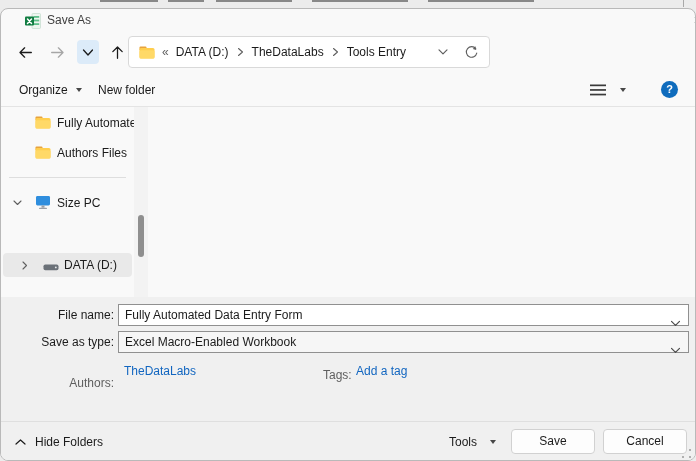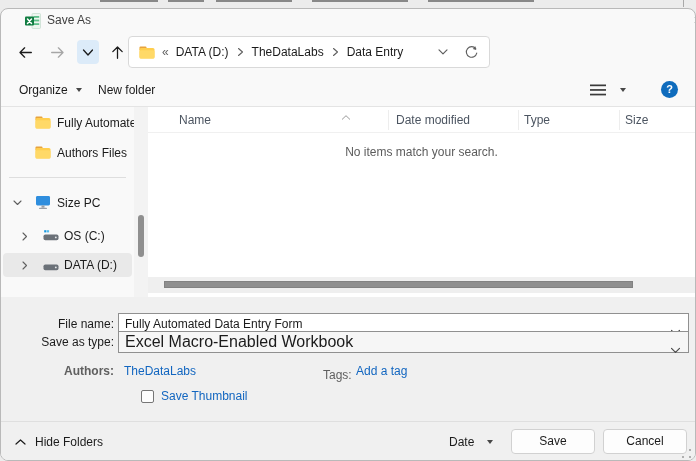--- a/index.html
+++ b/index.html
@@ -68,21 +68,21 @@
   .empty-msg{position:absolute;left:0;top:38px;width:100%;text-align:center;font-size:12px;color:#5c5c5c;}
   .hscroll{position:absolute;left:0;top:170px;width:547px;height:16px;background:#efefef;}
   .hthumb{position:absolute;left:16px;top:4px;width:469px;height:7px;background:#8f8f8f;border:1px solid #828282;box-sizing:border-box;}
 
   
   .formarea{position:absolute;left:0;top:288px;width:100%;height:124px;background:#f0f0f0;}
   .flabel{position:absolute;left:0;width:113px;text-align:right;font-size:12px;color:#1b1b1b;}
   .combo{position:absolute;left:117px;width:571px;height:22px;border:1px solid #909090;box-sizing:border-box;background:#fff;
          display:flex;align-items:center;padding:0 24px 0 6px;cursor:pointer;}
   .combo input{border:none;outline:none;background:transparent;flex:1;min-width:0;font-family:inherit;font-size:12px;color:#1b1b1b;padding:0;}
-  .combo .val{font-size:16px;color:#1b1b1b;white-space:nowrap;}
+  .combo .val{font-size:12px;color:#1b1b1b;white-space:nowrap;}
   .combo .cv{position:absolute;right:7px;top:8px;}
   .combo.gray{background:#f6f6f6;}
   .meta-lbl{font-size:12px;color:#5f5f5f;}
   .meta-link{font-size:12px;color:#1266c0;cursor:pointer;}
   .checkbox{position:absolute;left:140px;top:1px;width:13px;height:13px;background:#fdfdfd;border:1px solid #767676;border-radius:2px;box-sizing:border-box;cursor:pointer;}
 
   
   .footer{position:absolute;left:0;top:412px;width:100%;height:41px;background:#f0f0f0;border-top:1px solid #dfdfdf;box-sizing:border-box;}
   .hidefolders{position:absolute;left:14px;top:0;height:40px;display:flex;align-items:center;gap:9px;font-size:12px;color:#1b1b1b;cursor:pointer;}
   .toolsbtn{position:absolute;left:448px;top:0;height:40px;display:flex;align-items:center;gap:13px;font-size:12px;color:#1b1b1b;cursor:pointer;}
@@ -160,21 +160,21 @@
           <svg width="7" height="10" viewBox="0 0 7 10">
               <path d="M1.5 1.5 L5.5 5 L1.5 8.5" fill="none" stroke="#5f5f5f" stroke-width="1.1" stroke-linecap="round" stroke-linejoin="round"></path>
             </svg>
         </span>
         <span class="crumb">TheDataLabs</span>
         <span class="csep">
           <svg width="7" height="10" viewBox="0 0 7 10">
               <path d="M1.5 1.5 L5.5 5 L1.5 8.5" fill="none" stroke="#5f5f5f" stroke-width="1.1" stroke-linecap="round" stroke-linejoin="round"></path>
             </svg>
         </span>
-        <span class="crumb">Data Entry</span>
+        <span class="crumb">Tools Entry</span>
         <span class="ab-spacer"></span>
         <span style="display:flex;">
           <svg width="12" height="8" viewBox="0 0 12 8">
               <path d="M2 1.8 L6 5.8 L10 1.8" fill="none" stroke="#5f5f5f" stroke-width="1.2" stroke-linecap="round" stroke-linejoin="round"></path>
             </svg>
         </span>
         <span style="display:flex;margin-left:8px;">
           <svg width="15" height="15" viewBox="0 0 16 16">
             <path d="M12.6 4 A5.6 5.6 0 1 0 13.6 8.6" fill="none" stroke="#5f5f5f" stroke-width="1.2" stroke-linecap="round"></path>
             <polygon points="12.2,1.2 13,5.2 9.4,4.2" fill="#5f5f5f"></polygon>
@@ -240,36 +240,20 @@
           <span class="ficon" style="left:34px;top:4px;">
             <svg width="16" height="15" viewBox="0 0 16 15">
               <rect x="1" y="1" width="14" height="9.5" rx="1.4" fill="#2f8ede"></rect>
               <rect x="6.5" y="10.5" width="3" height="2.2" fill="#9aa0a8"></rect>
               <rect x="4" y="12.7" width="8" height="1.4" rx="0.7" fill="#9aa0a8"></rect>
             </svg>
           </span>
           <span class="lbl">Size PC</span>
         </div>
 
-        <div class="s-item" style="top:117px;">
-          <span class="t-exp" style="left:21px;">
-            <svg width="6" height="9" viewBox="0 0 6 9">
-                <path d="M1 1 L4.5 4.5 L1 8" fill="none" stroke="#5f5f5f" stroke-width="1.1" stroke-linecap="round" stroke-linejoin="round"></path>
-              </svg>
-          </span>
-          <span class="ficon" style="left:42px;top:6px;">
-            <svg width="16" height="12" viewBox="0 0 16 12">
-              <rect x="1.2" y="0.2" width="2.2" height="2.2" fill="#1797e0"></rect>
-              <rect x="3.9" y="0.2" width="2.2" height="2.2" fill="#53b9e9"></rect>
-              <rect x="0.5" y="4.5" width="15" height="5.8" rx="1.8" fill="#6b7178"></rect>
-              <circle cx="12.8" cy="7.4" r="0.9" fill="#e8eaec"></circle>
-            </svg>
-          </span>
-          <span class="lbl" style="left:63px;">OS (C:)</span>
-        </div>
 
         <div class="s-item" style="top:146px;">
           <span class="t-exp" style="left:21px;">
             <svg width="6" height="9" viewBox="0 0 6 9">
                 <path d="M1 1 L4.5 4.5 L1 8" fill="none" stroke="#5f5f5f" stroke-width="1.1" stroke-linecap="round" stroke-linejoin="round"></path>
               </svg>
           </span>
           <span class="ficon" style="left:42px;top:8px;">
             <svg width="16" height="8" viewBox="0 0 16 8">
               <rect x="0.5" y="0.5" width="15" height="5.8" rx="1.8" fill="#6b7178"></rect>
@@ -277,44 +261,24 @@
             </svg>
           </span>
           <span class="lbl" style="left:63px;">DATA (D:)</span>
         </div>
       </div>
 
       <div class="vscroll">
         <div class="vthumb"></div>
       </div>
 
-      <div class="filelist">
-        <div class="colhead">
-          <span class="c" style="left:31px;">Name</span>
-          <span class="sortcaret">
-            <svg width="10" height="5" viewBox="0 0 10 5">
-                <path d="M1 4.5 L5 0.7 L9 4.5" fill="none" stroke="#9a9a9a" stroke-width="1"></path>
-              </svg>
-          </span>
-          <i class="cdiv" style="left:240px;"></i>
-          <span class="c" style="left:248px;">Date modified</span>
-          <i class="cdiv" style="left:370px;"></i>
-          <span class="c" style="left:376px;">Type</span>
-          <i class="cdiv" style="left:471px;"></i>
-          <span class="c" style="left:477px;">Size</span>
-        </div>
-        <div class="empty-msg">No items match your search.</div>
-        <div class="hscroll">
-          <div class="hthumb"></div>
-        </div>
-      </div>
     </div>
 
     <div class="formarea">
-      <div class="abs" style="left:0;top:16px;width:100%;height:22px;">
+      <div class="abs" style="left:0;top:7px;width:100%;height:22px;">
         <span class="flabel" style="top:4px;">File name:</span>
         <div class="combo">
           <input value="Fully Automated Data Entry Form" style="">
           <span class="cv">
             <svg width="11" height="7" viewBox="0 0 11 7">
                 <path d="M1.5 1.3 L5.5 5.3 L9.5 1.3" fill="none" stroke="#4a4a4a" stroke-width="1.2" stroke-linecap="round" stroke-linejoin="round"></path>
               </svg>
           </span>
         </div>
       </div>
@@ -323,40 +287,36 @@
         <div class="combo gray">
           <span class="val">Excel Macro-Enabled Workbook</span>
           <span class="cv">
             <svg width="11" height="7" viewBox="0 0 11 7">
                 <path d="M1.5 1.3 L5.5 5.3 L9.5 1.3" fill="none" stroke="#4a4a4a" stroke-width="1.2" stroke-linecap="round" stroke-linejoin="round"></path>
               </svg>
           </span>
         </div>
       </div>
       <div class="abs" style="left:0;top:64px;width:100%;height:20px;line-height:20px;">
-        <span class="flabel meta-lbl" style="top:0;font-weight:bold;">Authors:</span>
+        <span class="flabel meta-lbl" style="top:12px;">Authors:</span>
         <span class="abs meta-link" style="left:123px;top:0;">TheDataLabs</span>
         <span class="abs meta-lbl" style="left:322px;top:4px;">Tags:</span>
         <span class="abs meta-link" style="left:355px;top:0;">Add a tag</span>
-      </div>
-      <div class="abs" style="left:0;top:92px;width:100%;height:16px;line-height:15px;">
-        <span class="checkbox"></span>
-        <span class="abs meta-link" style="left:160px;top:0;">Save Thumbnail</span>
       </div>
     </div>
 
     <div class="footer">
       <span class="hidefolders">
         <svg width="11" height="6" viewBox="0 0 11 6">
           <path d="M1 5 L5.5 1 L10 5" fill="none" stroke="#1b1b1b" stroke-width="1.2" stroke-linecap="round" stroke-linejoin="round"></path>
         </svg>
         <span>Hide Folders</span>
       </span>
       <span class="toolsbtn">
-        <span>Date</span>
+        <span>Tools</span>
         <i class="caret-down"></i>
       </span>
       <span class="btn save">Save</span>
       <span class="btn cancel">Cancel</span>
       <span class="grip">
         <i style="left:7px;top:0;"></i>
           <i style="left:7px;top:7px;"></i>
           <i style="left:0;top:7px;"></i>
       </span>
     </div>

